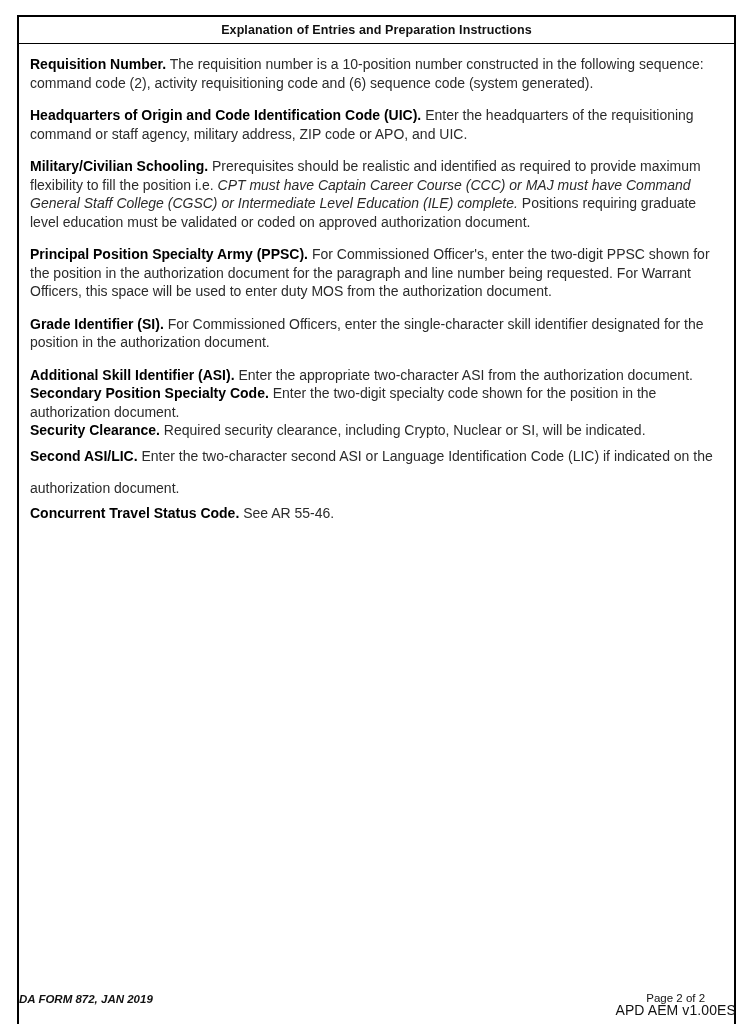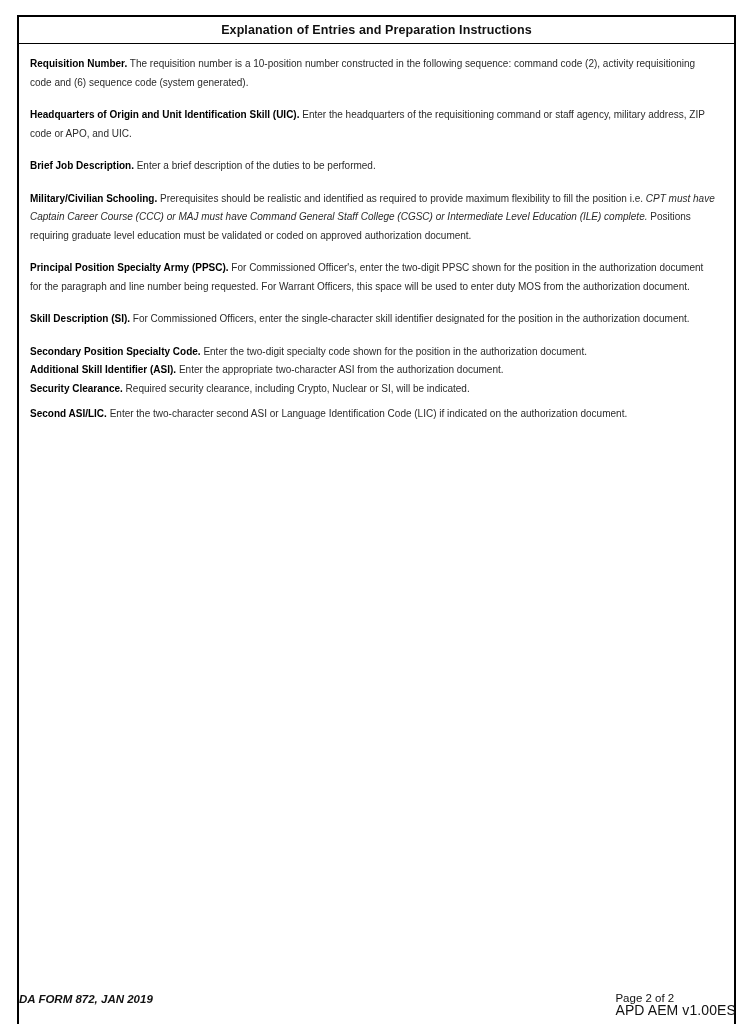--- a/index.html
+++ b/index.html
@@ -53,21 +53,21 @@
     letter-spacing: 0.1px;
     color: #111111;
   }
 
   .body-area {
     padding: 11px 12px 0 11px;
     box-sizing: border-box;
   }
 
   .para {
-    font-size: 10px;
+    font-size: 14px;
     line-height: 18.5px;
     color: #2b2b2b;
     margin: 0 6px 14px 0;
     text-align: left;
   }
   .para.tight {
     margin-bottom: 0;
   }
 
   
@@ -99,21 +99,21 @@
     font-size: 11.5px;
     font-weight: bold;
     font-style: italic;
     color: #111111;
     white-space: nowrap;
   }
   .footer-right {
     position: absolute;
     right: 0px;
     top: -2px;
-    text-align: left;
+    text-align: center;
   }
   .page-num {
     font-size: 11.5px;
     color: #111111;
     line-height: 14px;
     white-space: nowrap;
   }
   .apd-version {
     font-size: 14px;
     color: #111111;
@@ -130,40 +130,40 @@
   <div class="form-box">
 
     <div class="title-bar">
       <span class="title-text">Explanation of Entries and Preparation Instructions</span>
     </div>
 
     <div class="body-area">
 
       <p class="para"><span class="lead">Requisition Number.</span><span> The requisition number is a 10-position number constructed in the following sequence: command code (2), activity requisitioning code and (6) sequence code (system generated).</span></p>
 
-      <p class="para"><span class="lead">Headquarters of Origin and Unit Identification Skill (UIC).</span><span> Enter the headquarters of the requisitioning command or staff agency, military address, ZIP code or APO, and UIC.</span></p>
+      <p class="para"><span class="lead">Headquarters of Origin and Code Identification Code (UIC).</span><span> Enter the headquarters of the requisitioning command or staff agency, military address, ZIP code or APO, and UIC.</span></p>
 
-      <p class="para"><span class="lead">Brief Job Description.</span><span> Enter a brief description of the duties to be performed.</span></p>
 
       <p class="para"><span class="lead">Military/Civilian Schooling.</span><span> Prerequisites should be realistic and identified as required to provide maximum flexibility to fill the position i.e. </span><span class="ital">CPT must have Captain Career Course (CCC) or MAJ must have Command General Staff College (CGSC) or Intermediate Level Education (ILE) complete.</span><span>  Positions requiring graduate level education must be validated or coded on approved authorization document.</span></p>
 
 
       <p class="para"><span class="lead">Principal Position Specialty Army (PPSC).</span><span> For Commissioned Officer's, enter the two-digit PPSC shown for the position in the authorization document for the paragraph and line number being requested. For Warrant Officers, this space will be used to enter duty MOS from the authorization document.</span></p>
 
-      <p class="para"><span class="lead">Skill Description (SI).</span><span> For Commissioned Officers, enter the single-character skill identifier designated for the position in the authorization document.</span></p>
+      <p class="para"><span class="lead">Grade Identifier (SI).</span><span> For Commissioned Officers, enter the single-character skill identifier designated for the position in the authorization document.</span></p>
+
+      <p class="para tight"><span class="lead">Additional Skill Identifier (ASI).</span><span> Enter the appropriate two-character ASI from the authorization document.</span></p>
 
       <p class="para tight"><span class="lead">Secondary Position Specialty Code.</span><span> Enter the two-digit specialty code shown for the position in the authorization document.</span></p>
-
-      <p class="para tight"><span class="lead">Additional Skill Identifier (ASI).</span><span> Enter the appropriate two-character ASI from the authorization document.</span></p>
 
       <p class="para tight"><span class="lead">Security Clearance.</span><span>  Required security clearance, including Crypto, Nuclear or SI, will be indicated.</span></p>
 
       <p class="para loose"><span class="lead">Second ASI/LIC.</span><span> Enter the two-character second ASI or Language Identification Code (LIC) if indicated on the authorization document.</span></p>
 
 
+      <p class="para tight"><span class="lead">Concurrent Travel Status Code.</span><span>  See AR 55-46.</span></p>
 
     </div>
   </div>
 
   <div class="footer">
     <div class="footer-left">DA FORM 872, JAN 2019</div>
     <div class="footer-right">
       <div class="page-num">Page 2 of 2</div>
       <div class="apd-version">APD AEM v1.00ES</div>
     </div>

